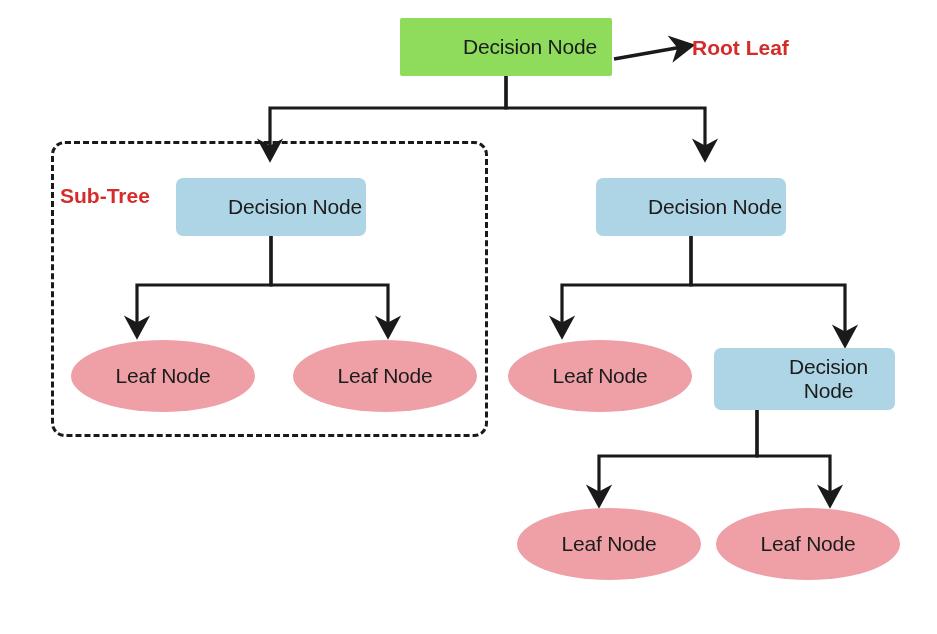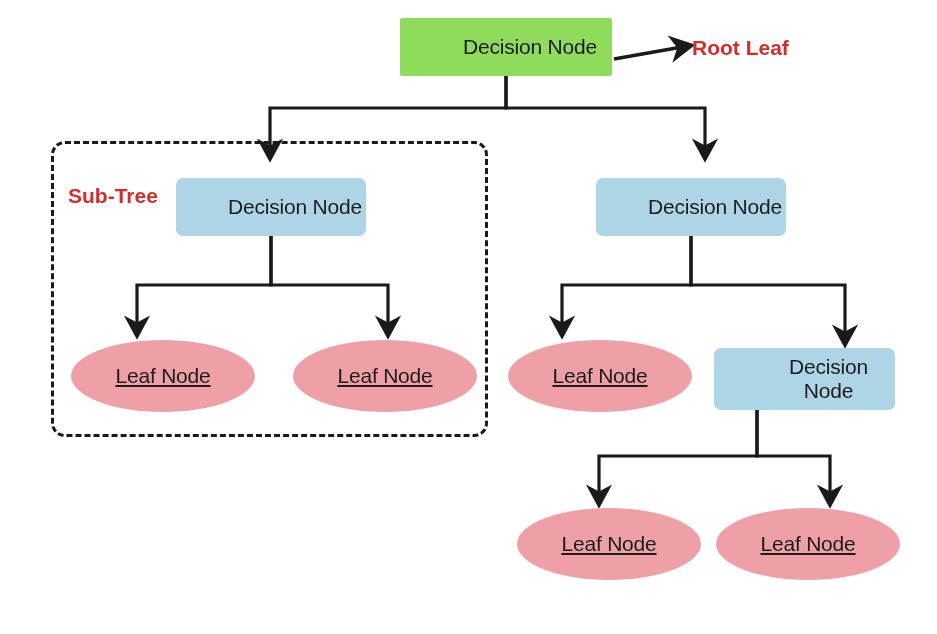--- a/index.html
+++ b/index.html
@@ -36,21 +36,20 @@
     font-family: "Liberation Sans", sans-serif;
     letter-spacing: -0.2px;
     box-sizing: border-box;
   }
   .decision {
     border-radius: 7px;
     padding-left: 48px;
   }
   .leaf {
     border-radius: 50%;
-    text-decoration: underline;
   }
   .subtree-box {
     position: absolute;
     border: 3px dashed #1a1a1a;
     border-radius: 14px;
     box-sizing: border-box;
   }
   .anno {
     position: absolute;
     color: #d62b2b;
@@ -92,21 +91,21 @@
       <path d="M 757,410 L 757,456 L 830,456 L 830,496" fill="none" stroke="#1a1a1a" stroke-width="3.2" marker-end="url(#arrowhead)"></path>
     </g>
 
     <g>
       <path d="M 614,59 L 682,47" fill="none" stroke="#1a1a1a" stroke-width="3.4" marker-end="url(#arrowhead)"></path>
     </g>
   </svg>
 
   <div class="subtree-box" style="left:51px; top:141px; width:437px; height:296px;"></div>
 
-  <div class="anno" style="left:68px; top:184px;">Sub-Tree</div>
+  <div class="anno" style="left:60px; top:184px;">Sub-Tree</div>
 
   <div class="anno" style="left:692px; top:36px;">Root Leaf</div>
 
   <div class="node decision" style="left:400px; top:18px; width:212px; height:58px; background:#8FDB5C; border-radius:2px;">Decision Node</div>
 
   <div class="node decision" style="left:176px; top:178px; width:190px; height:58px; background:#AED5E6;">Decision Node</div>
 
   <div class="node decision" style="left:596px; top:178px; width:190px; height:58px; background:#AED5E6;">Decision Node</div>
 
   <div class="node leaf" style="left:71px; top:340px; width:184px; height:72px; background:#EFA0A6;">Leaf Node</div>

